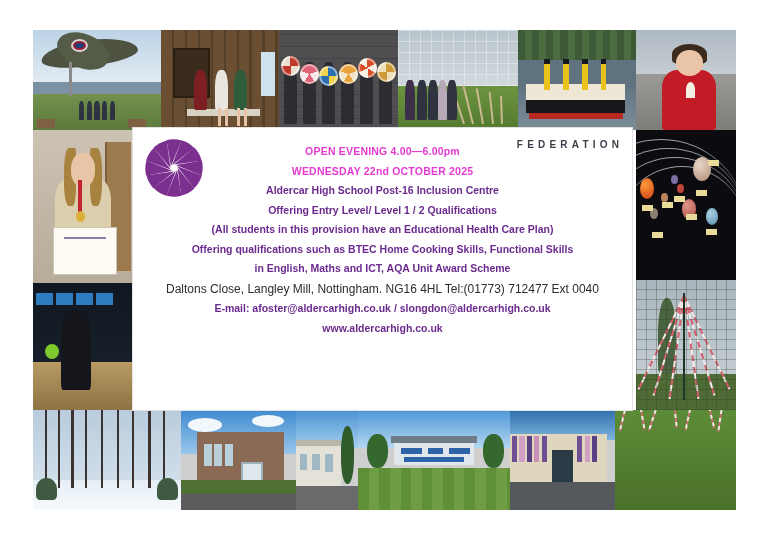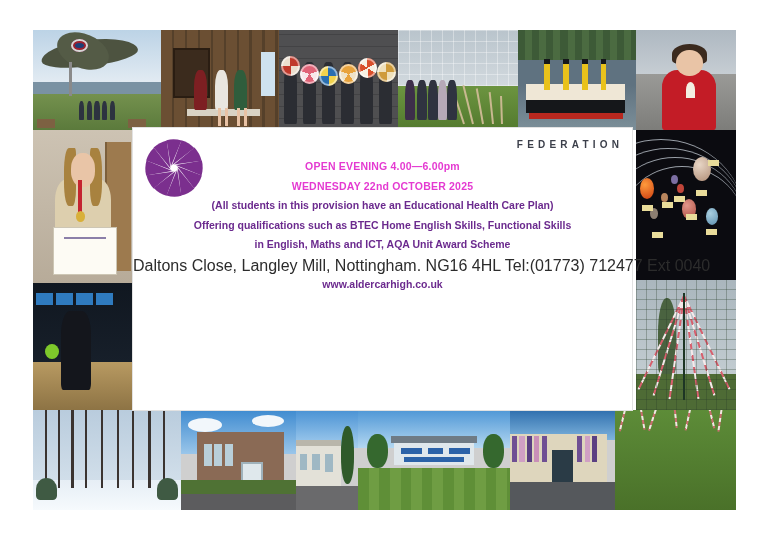--- a/index.html
+++ b/index.html
@@ -284,31 +284,30 @@
     color: #3b3f4a;
     font-weight: bold;
     padding-left: 4px;
   }
   #lines {
     position: absolute;
     left: 0;
     top: 14px;
     width: 100%;
     text-align: center;
-    margin-top: 15px;
   }
   .line {
     font-size: 10.5px;
     line-height: 19.5px;
     font-weight: bold;
     color: #6b2a8e;
     white-space: nowrap;
   }
   .line.accent   { color: #e43ad1; letter-spacing: .2px; }
-  .line.address  { color: #2c2c2c; font-weight: normal; font-size: 16px; }
+  .line.address  { color: #2c2c2c; font-weight: normal; font-size: 12px; }
   .line.spacer-top { margin-top: 1px; }
 </style>
 </head>
 <body>
 
 <div id="poster">
 
   <div class="photo p-spitfire" style="left:33px; top:30px; width:128px; height:100px;">
     <div class="sky"></div>
     <div class="water"></div>
@@ -554,22 +553,25 @@
       </g>
     </svg>
 
     <div id="embark-logo">
       <div id="embark-sub">FEDERATION</div>
     </div>
 
     <div id="lines">
       <div class="line accent">OPEN EVENING  4.00—6.00pm</div>
       <div class="line accent">WEDNESDAY 22nd OCTOBER 2025</div>
+      <div class="line">Aldercar High School Post-16  Inclusion Centre</div>
+      <div class="line">Offering Entry Level/ Level 1 / 2 Qualifications</div>
       <div class="line">(All students in this provision have an Educational Health Care Plan)</div>
-      <div class="line">Offering qualifications such as BTEC Home English Skills, Functional Skills</div>
+      <div class="line">Offering qualifications such as BTEC Home Cooking Skills, Functional Skills</div>
       <div class="line">in English, Maths and ICT, AQA Unit Award Scheme</div>
       <div class="line address spacer-top">Daltons Close, Langley Mill, Nottingham. NG16 4HL Tel:(01773) 712477 Ext 0040</div>
+      <div class="line">E-mail: afoster@aldercarhigh.co.uk / slongdon@aldercarhigh.co.uk</div>
       <div class="line">www.aldercarhigh.co.uk</div>
     </div>
 
   </div>
 
 </div>
 
 </body></html>

